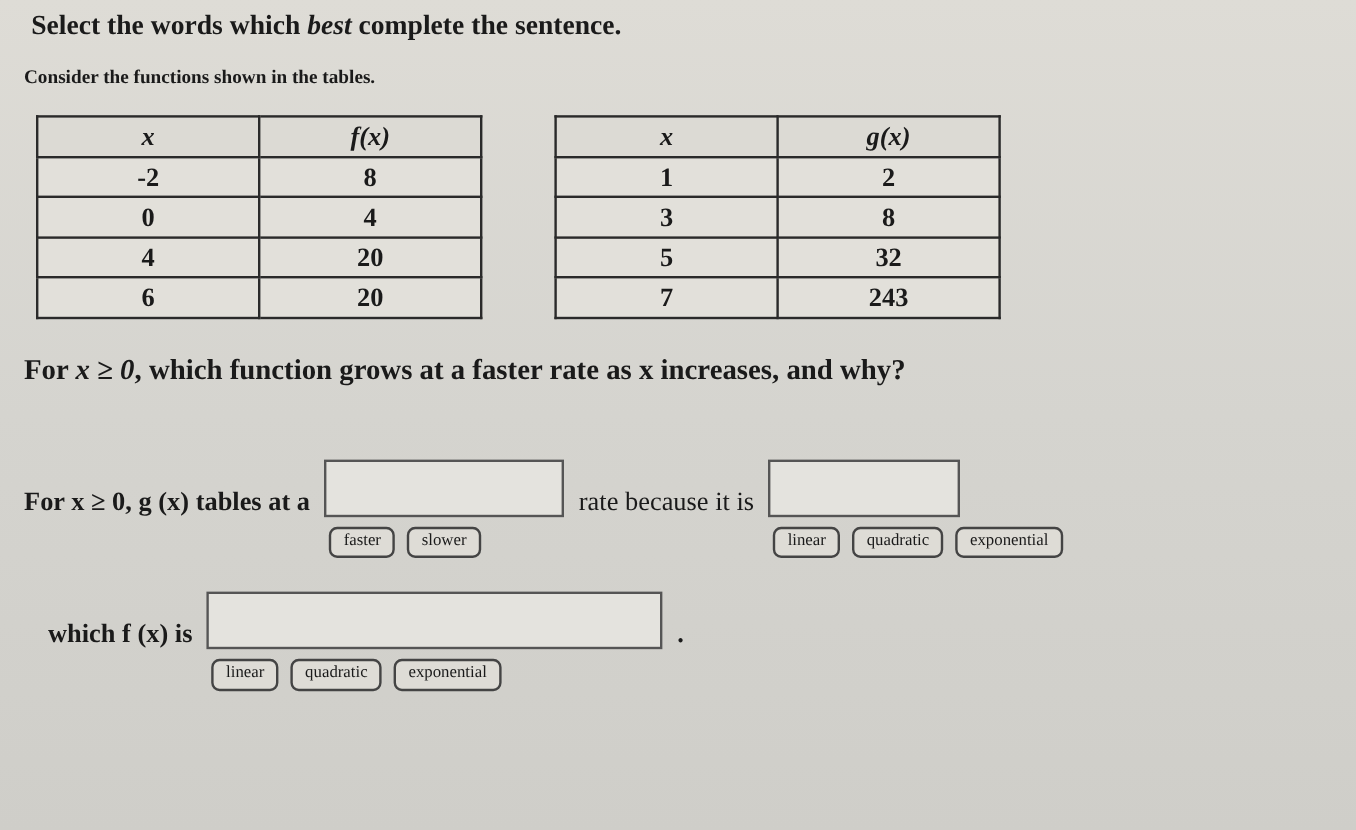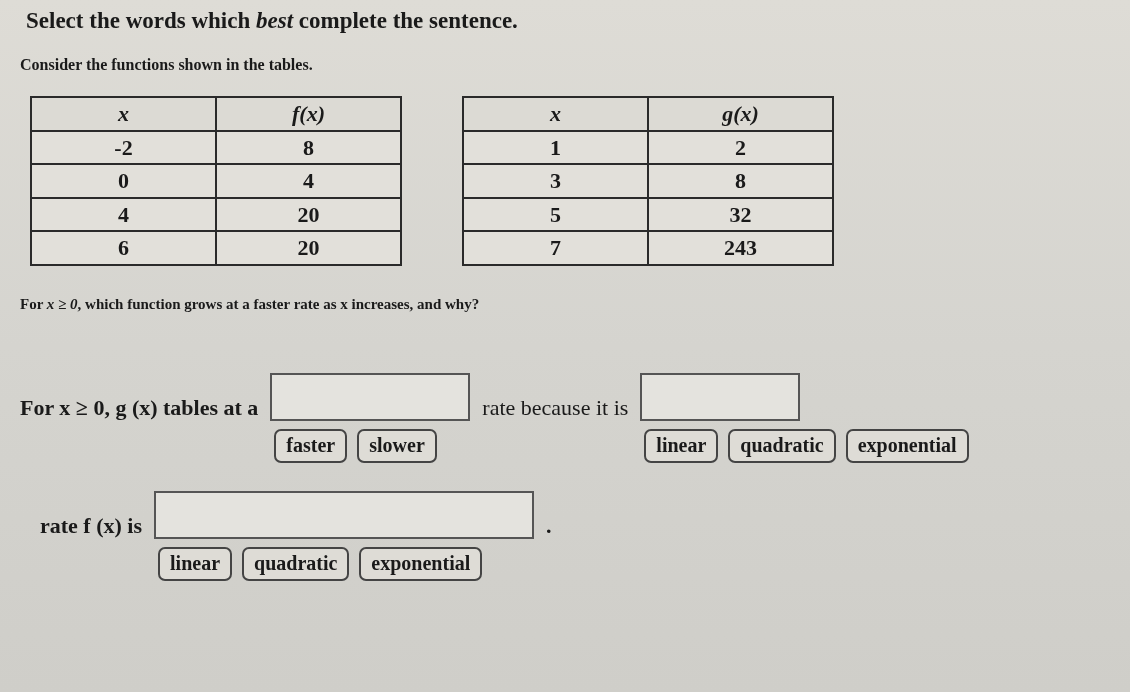--- a/index.html
+++ b/index.html
@@ -48,21 +48,21 @@
     font-weight: bold;
     padding: 2px 0;
     width: 185px;
     line-height: 1.25;
   }
   table th {
     font-style: italic;
     background: #dcdad4;
   }
   .question {
-    font-size: 15px;
+    font-size: 24px;
     font-weight: bold;
     margin-top: 30px;
     margin-bottom: 60px;
   }
   .fill-row {
     display: flex;
     align-items: flex-start;
     gap: 12px;
     margin-bottom: 28px;
     flex-wrap: nowrap;
@@ -88,22 +88,22 @@
   .drop-target.wide { min-width: 380px; }
   .options-row {
     display: flex;
     gap: 10px;
     padding-left: 4px;
   }
   .option {
     border: 2px solid #444;
     border-radius: 7px;
     padding: 2px 10px 4px 10px;
-    font-size: 20px;
-    font-weight: bold;
+    font-size: 14px;
+    font-weight: normal;
     background: #dedcd6;
     cursor: pointer;
     line-height: 1.2;
   }
   .tail-text {
     font-size: 22px;
     font-weight: normal;
     padding-top: 22px;
     white-space: nowrap;
   }
@@ -201,21 +201,21 @@
       <div class="drop-target" style="min-width:160px"></div>
       <div class="options-row">
         <div class="option">linear</div>
         <div class="option">quadratic</div>
         <div class="option">exponential</div>
       </div>
     </div>
   </div>
 
   <div class="fill-row">
-    <div class="fill-label" style="padding-left:20px">rate f (x) is</div>
+    <div class="fill-label" style="padding-left:20px">which f (x) is</div>
 
     <div class="drop-group">
       <div class="drop-target wide"></div>
       <div class="options-row">
         <div class="option">linear</div>
         <div class="option">quadratic</div>
         <div class="option">exponential</div>
       </div>
     </div>
 

